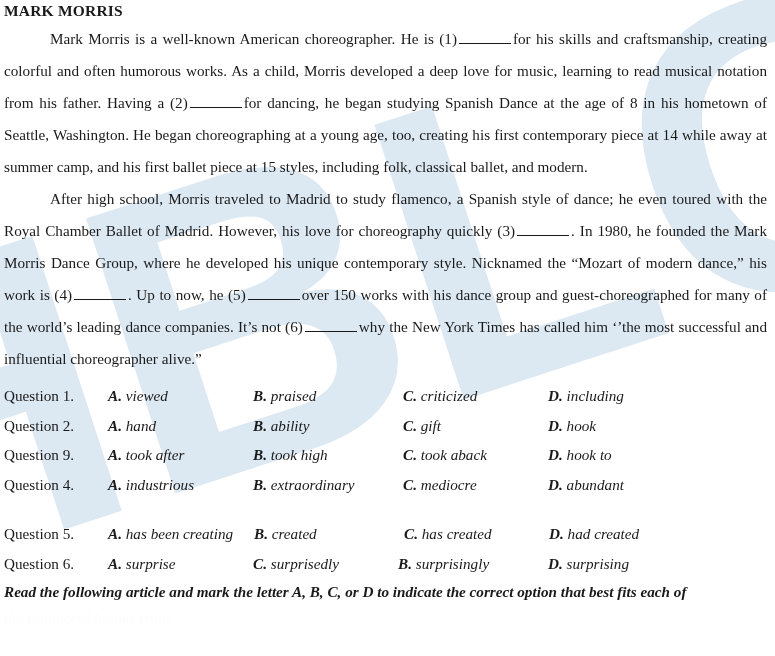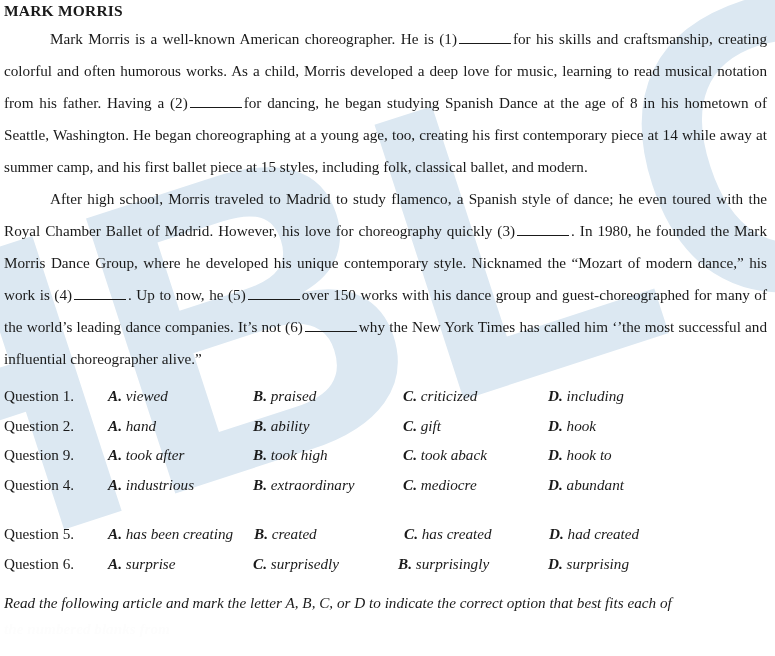--- a/index.html
+++ b/index.html
@@ -103,25 +103,25 @@
   .opt-d { width: auto; }
   .opt-letter {
     font-weight: bold;
   }
   .opt-text { font-weight: normal; }
 
   
   .question-row.wide-a .opt-a { width: 146px; margin-top: 20px; }
 
   #instruction-line {
-    font-weight: normal;
+    font-weight: bold;
     font-style: italic;
     font-size: 15.2px;
     line-height: 26px;
-    margin-top: 12px;
+    margin-top: 1px;
     text-align: justify;
     text-justify: inter-word;
     white-space: nowrap;
   }
   #instruction-line-2 {
     font-weight: bold;
     font-style: italic;
     font-size: 15.2px;
     line-height: 26px;
     white-space: nowrap;

